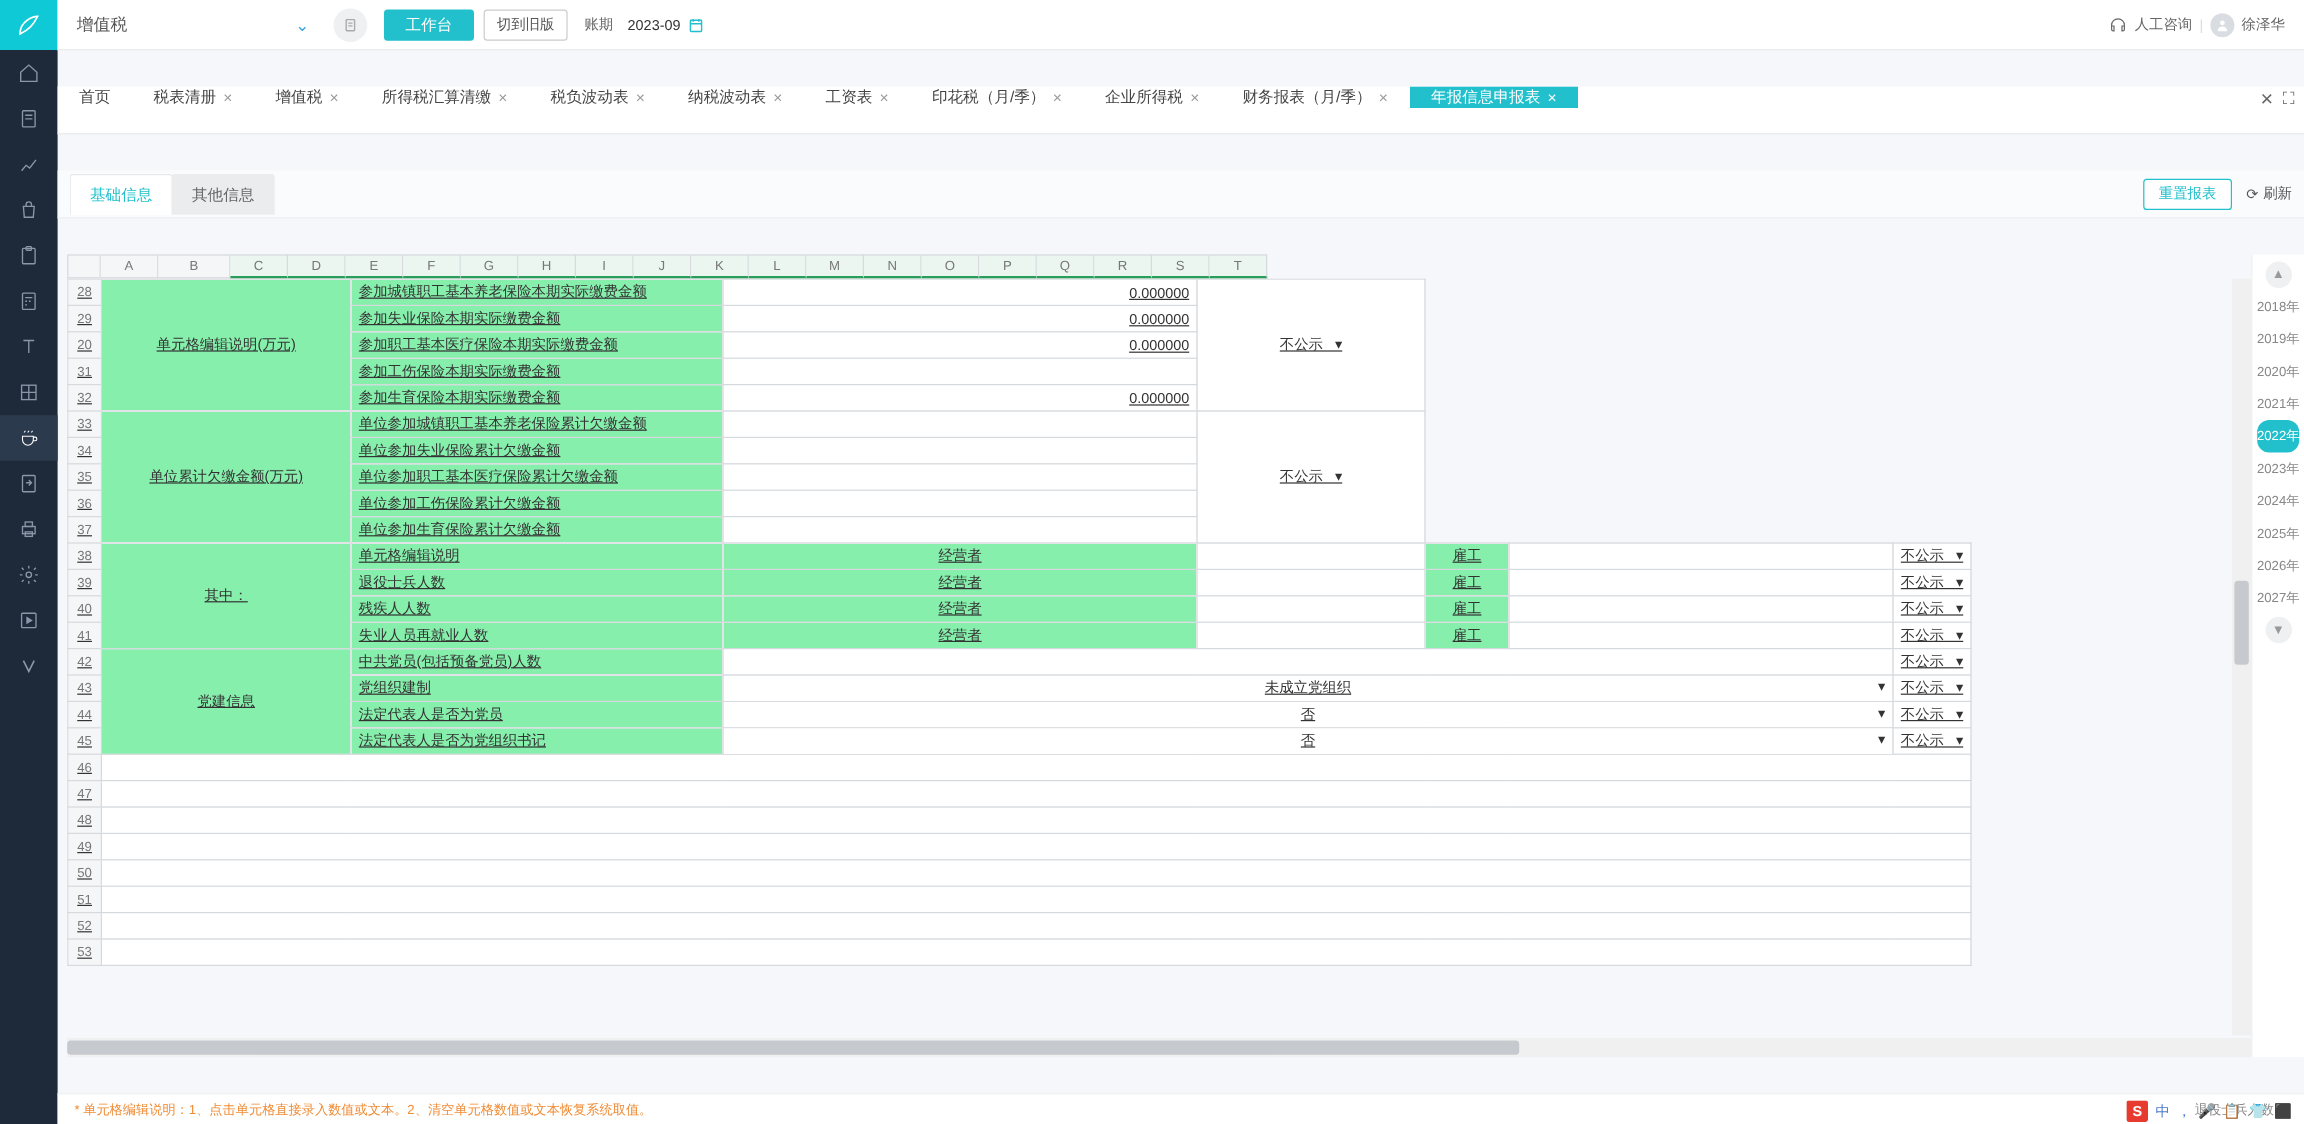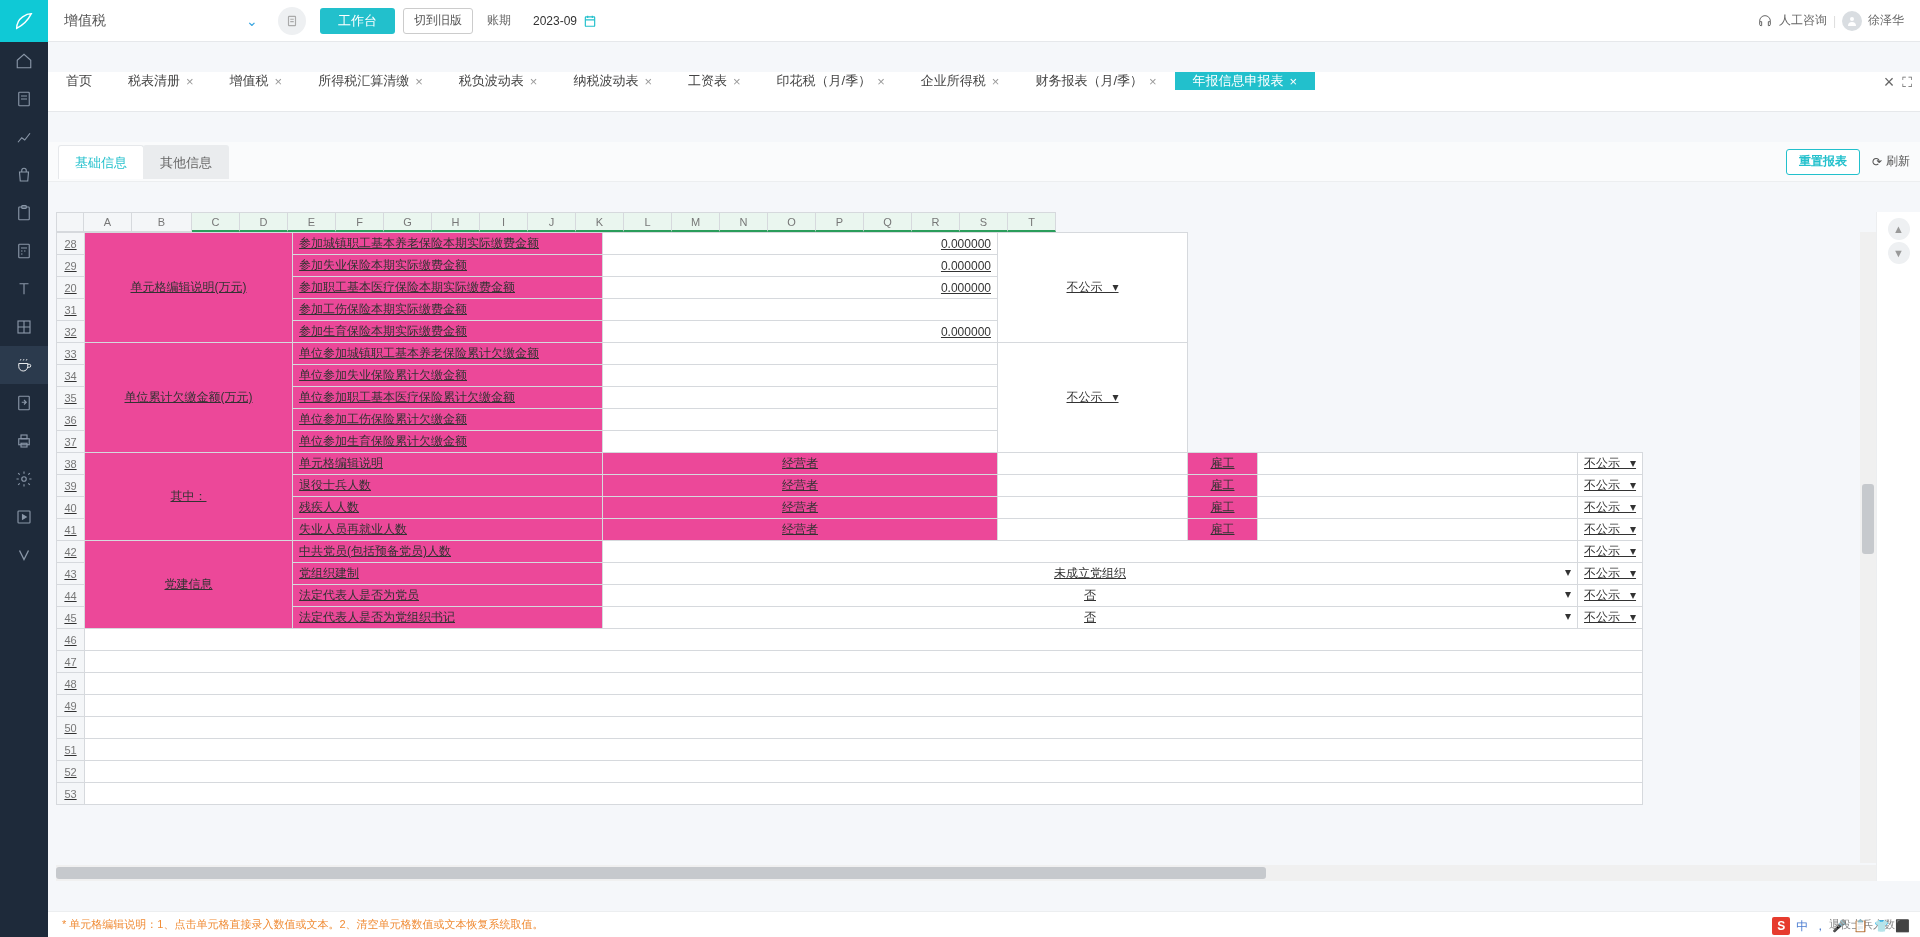--- a/index.html
+++ b/index.html
@@ -13,56 +13,56 @@
 
 .main { flex: 1; display: flex; flex-direction: column; min-width: 0; gap: 30px; }
 
 .topbar { height: 42px; background: #fff; border-bottom: 1px solid #e6e8eb; display: flex; align-items: center; padding: 0 16px; }
 .top-dd { display: flex; align-items: center; cursor: pointer; min-width: 200px; color: #555; font-size: 14px; }
 .top-dd .chev { margin-left: 140px; color: #3aa6e0; }
 .top-round { width: 28px; height: 28px; border-radius: 50%; background: #eef0f2; margin: 0 14px; display: flex; align-items: center; justify-content: center; color: #aaa; }
 .btn-work { background: #22c0cc; color: #fff; border: none; height: 26px; padding: 0 18px; border-radius: 3px; font-size: 13px; cursor: pointer; }
 .btn-old { background: #fff; border: 1px solid #ccc; height: 26px; padding: 0 10px; border-radius: 3px; font-size: 12px; margin-left: 8px; cursor: pointer; color: #555; }
 .period-lbl { margin-left: 14px; color: #666; text-align: right; }
-.period-val { margin-left: 22px; color: #333; }
+.period-val { margin-left: 12px; color: #333; }
 .cal-icon { margin-left: 6px; color: #22c0cc; }
 .top-right { margin-left: auto; display: flex; align-items: center; gap: 6px; color: #666; }
 .avatar { width: 20px; height: 20px; border-radius: 50%; background: #d9dde1; display: inline-flex; align-items: center; justify-content: center; color: #fff; }
 
 .tabbar { height: 40px; background: #fff; border-bottom: 1px solid #e6e8eb; display: flex; align-items: flex-start; overflow: hidden; }
 .tab { display: flex; align-items: center; padding: 0 18px; font-size: 13px; color: #444; cursor: pointer; position: relative; }
 .tab .x { margin-left: 6px; color: #999; }
 .tab.active { background: #22c0cc; color: #fff; }
 .tab.active .x { color: #fff; }
 .tabbar-end { margin-left: auto; display: flex; align-items: center; padding: 0 8px; gap: 8px; color: #666; }
 .tabbar-end .close-all { font-size: 18px; cursor: pointer; }
 .tabbar-end .expand { font-size: 14px; cursor: pointer; }
 
 .subbar { height: 40px; background: #fafbfc; border-bottom: 1px solid #eceef0; display: flex; align-items: center; padding: 0 10px; }
 .subtab { padding: 0 16px; height: 34px; line-height: 34px; font-size: 13px; cursor: pointer; color: #666; border: 1px solid transparent; border-bottom: none; }
 .subtab.active { color: #22c0cc; background: #fff; border-color: #e6e8eb; border-radius: 3px 3px 0 0; }
 .subtab.other { background: #eaecee; border-radius: 3px 3px 0 0; margin-left: -1px; }
 .sub-right { margin-left: auto; display: flex; align-items: center; gap: 12px; }
-.btn-reset { border: 1px solid #22c0cc; color: #22c0cc; background: #fff; height: 26px; padding: 0 12px; border-radius: 3px; cursor: pointer; font-size: 12px; font-weight: bold; }
+.btn-reset { border: 1px solid #22c0cc; color: #22c0cc; background: #fff; height: 26px; padding: 0 12px; border-radius: 3px; cursor: pointer; font-size: 12px; }
 .btn-refresh { color: #555; cursor: pointer; display: flex; align-items: center; gap: 4px; }
 
 .sheet-area { flex: 1; display: flex; min-height: 0; position: relative; }
 .sheet { flex: 1; display: flex; flex-direction: column; min-width: 0; padding: 0 0 0 8px; }
 
 .colhead { display: grid; grid-template-columns: 28px 48px 60px repeat(18,48px); height: 20px; font-size: 11px; color: #777; }
 .colhead .ch { border: 1px solid #d6d9dd; border-left: none; display: flex; align-items: center; justify-content: center; background: #f4f6f8; }
 .colhead .ch:first-child { border-left: 1px solid #d6d9dd; background: #f4f6f8; }
 .ch-active { border-bottom: 2px solid #2a9d5b !important; background: #eaf6ef !important; }
 
 .grid-wrap { flex: 1; overflow: hidden; display: flex; position: relative; }
 .grid { flex: 1; overflow: hidden; text-decoration: underline; }
 table.sh { border-collapse: collapse; table-layout: fixed; }
 table.sh td { border: 1px solid #d6d9dd; height: 22px; font-size: 12px; padding: 0 6px; background: #fff; white-space: nowrap; overflow: hidden; }
 table.sh td.rn { width: 28px; text-align: center; background: #f4f6f8; color: #777; font-size: 11px; }
-table.sh td.grey { background: #ec4899; }
+table.sh td.grey { background: #86efac; }
 table.sh td.num { text-align: right; }
 table.sh td.cen { text-align: center; }
 .vscroll { width: 16px; background: #f0f0f0; position: relative; }
 .vscroll .thumb { position: absolute; left: 2px; right: 2px; top: 40%; height: 70px; background: #c6c9cd; border-radius: 3px; }
 .hscroll { height: 16px; background: #f0f0f0; position: relative; margin-top: 2px; }
 .hscroll .thumb { position: absolute; top: 2px; bottom: 2px; left: 0; width: 1210px; background: #c6c9cd; border-radius: 3px; }
 
 .year-panel { width: 44px; background: #fff; border-left: 1px solid #eceef0; display: flex; flex-direction: column; align-items: center; padding-top: 6px; gap: 2px; font-size: 11px; color: #888; }
 .year-panel .circ { width: 22px; height: 22px; border-radius: 50%; background: #eef0f2; display: flex; align-items: center; justify-content: center; color: #999; cursor: pointer; }
 .year-panel .yr { padding: 6px 0; cursor: pointer; width: 100%; text-align: center; }
@@ -453,20 +453,32 @@
         <div class="vscroll">
             <div class="thumb"></div>
           </div>
       </div>
       <div class="hscroll">
           <div class="thumb"></div>
         </div>
     </div>
     <div class="year-panel">
       <div class="circ">▲</div>
+      <div id="years">
+          <div class="yr">2018年</div>
+          <div class="yr">2019年</div>
+          <div class="yr">2020年</div>
+          <div class="yr">2021年</div>
+          <div class="yr active">2022年</div>
+          <div class="yr">2023年</div>
+          <div class="yr">2024年</div>
+          <div class="yr">2025年</div>
+          <div class="yr">2026年</div>
+          <div class="yr">2027年</div>
+        </div>
       <div class="circ">▼</div>
     </div>
   </div>
 
   <div class="footer">
     <span class="note">* 单元格编辑说明：1、点击单元格直接录入数值或文本。2、清空单元格数值或文本恢复系统取值。</span>
     <span class="right">退役士兵人数：</span>
   </div>
 </div>
 

